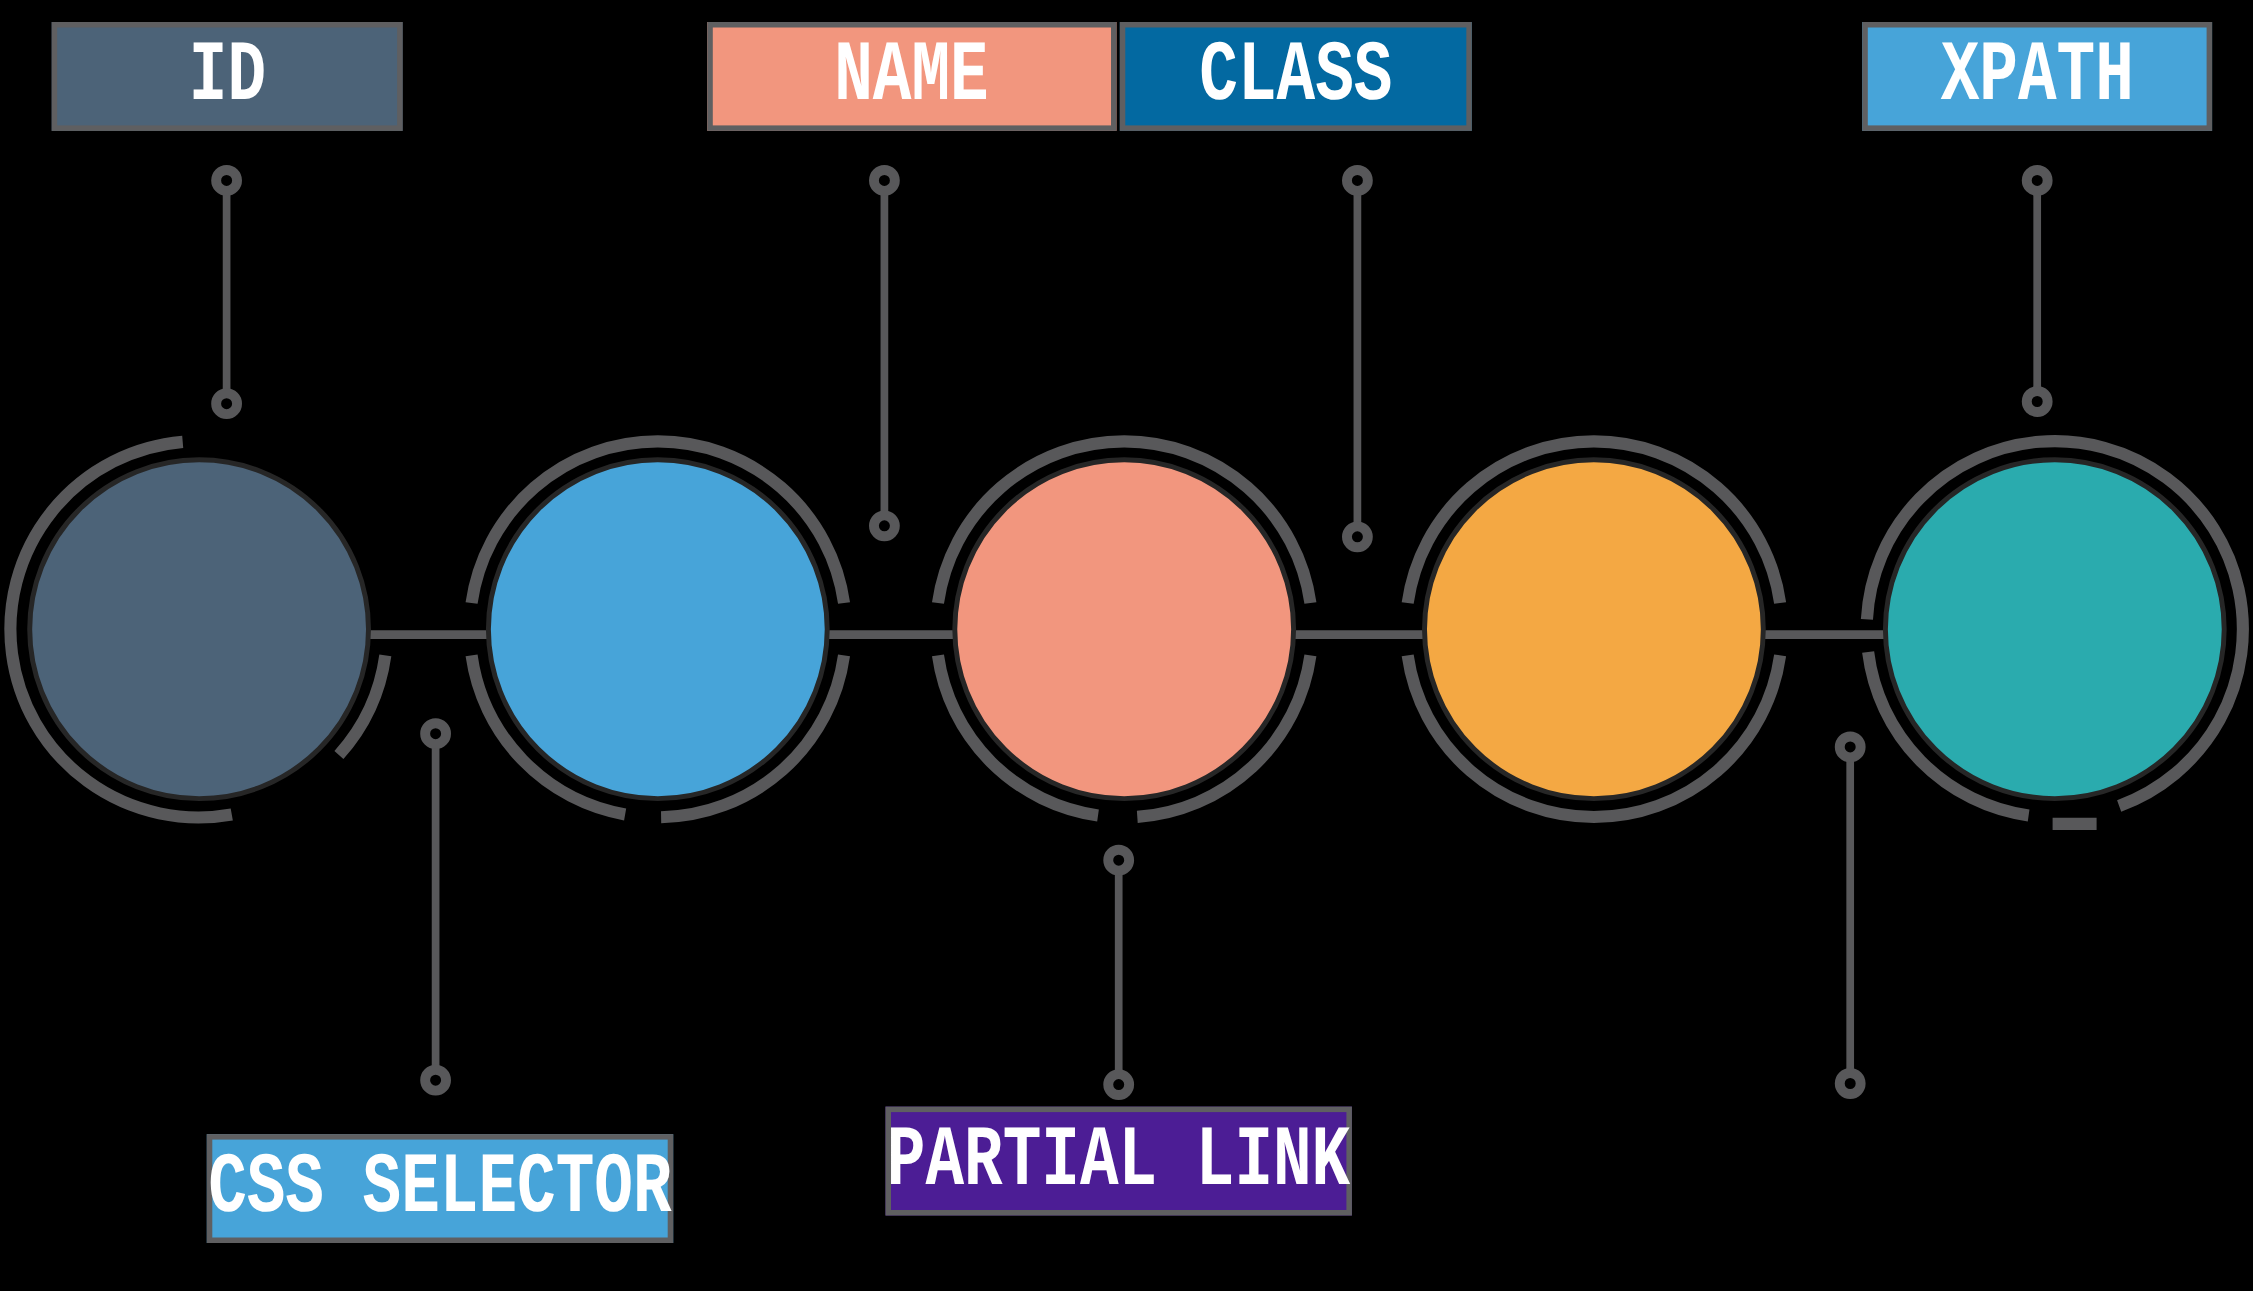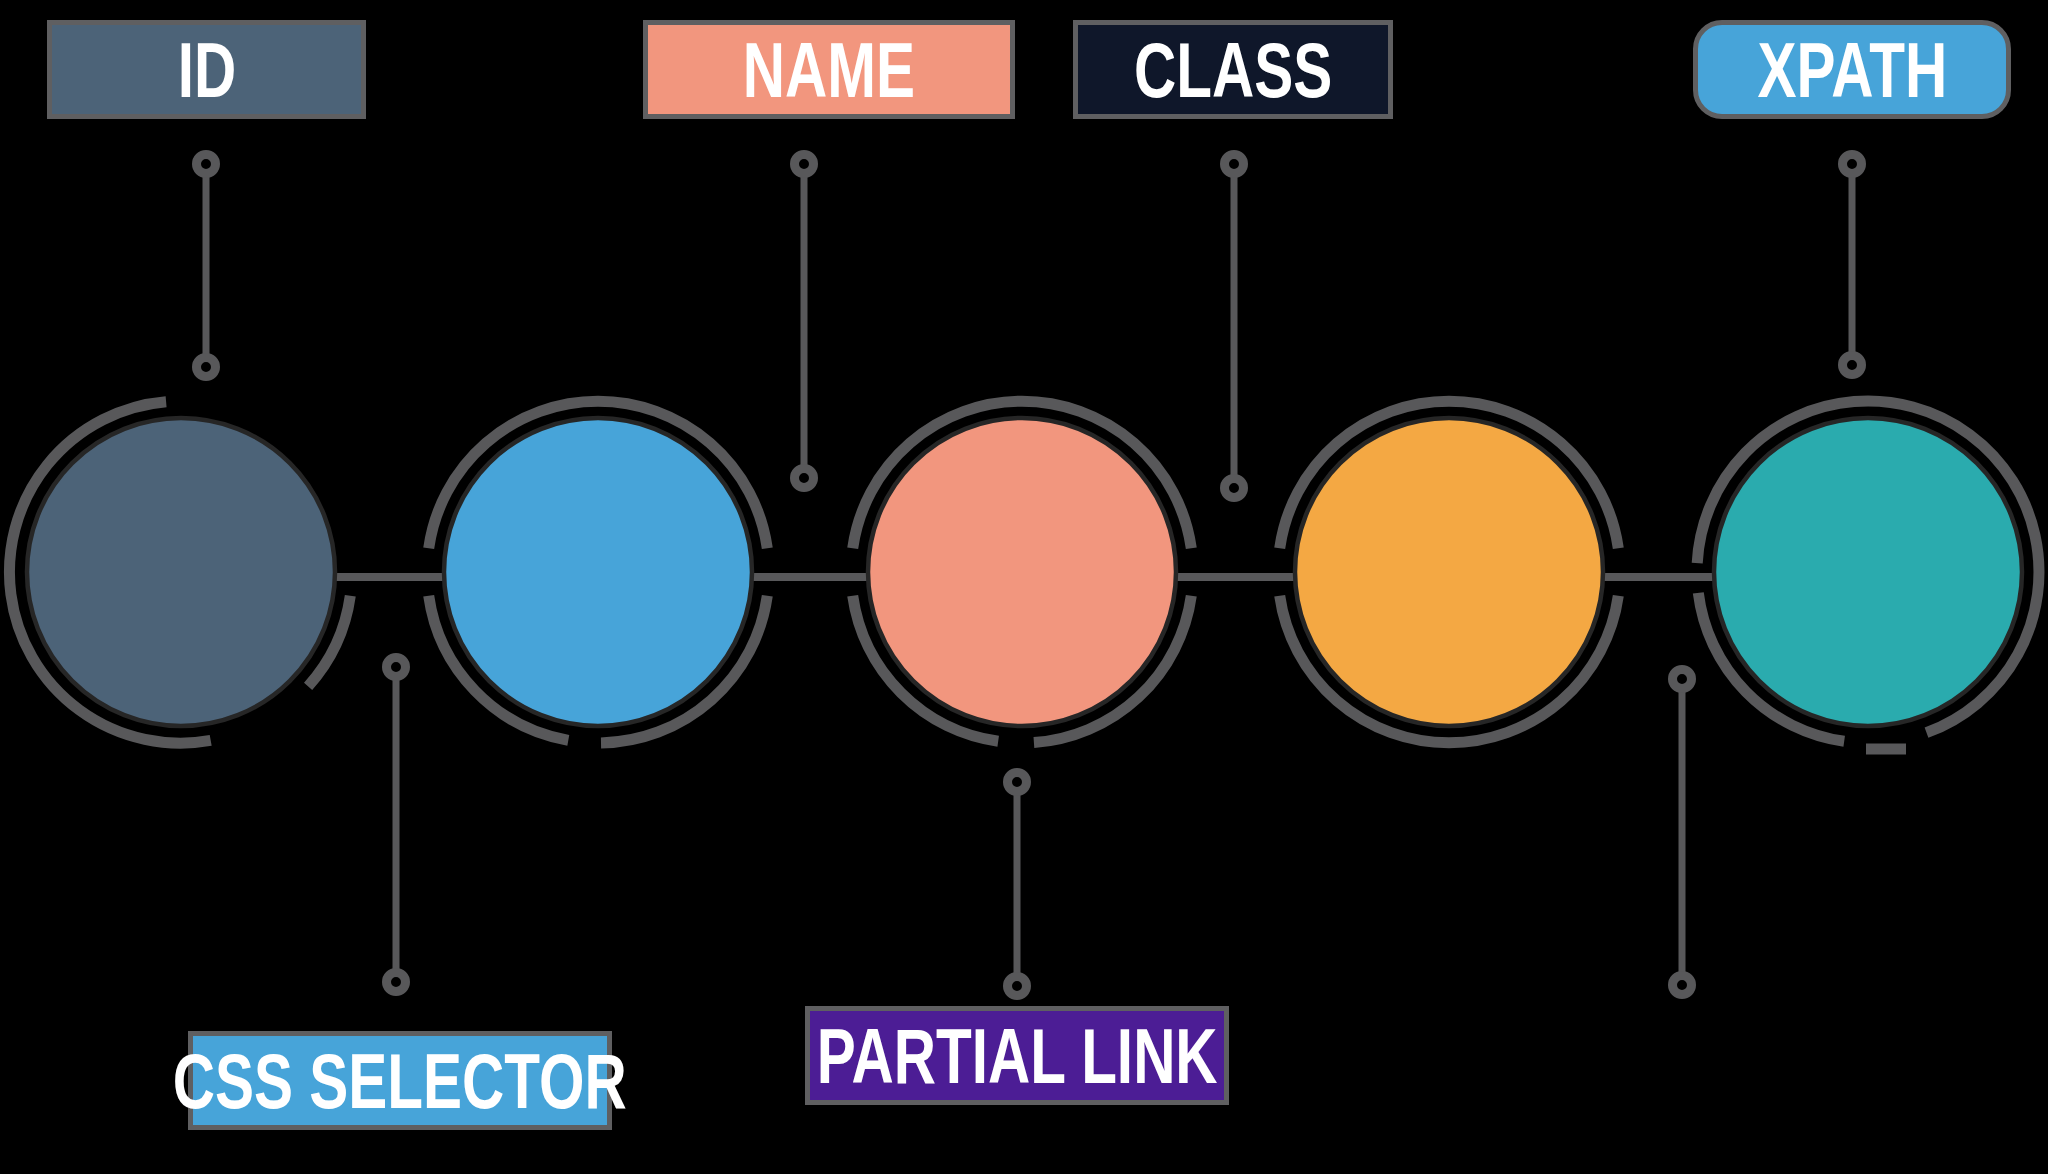--- a/index.html
+++ b/index.html
@@ -17,21 +17,21 @@
   .connector  { stroke: var(--c-line-gray); stroke-width: 8; }
   .stem       { stroke: var(--c-line-gray); stroke-width: 7; }
   .node-ring  { fill: var(--c-background); stroke: var(--c-line-gray); stroke-width: 9; }
   .inner-circle { stroke: var(--c-circle-outline); stroke-width: 4.5; }
 
   .label-box {
     position: absolute;
     height: 99px;
     border: 5px solid var(--c-box-border);
     box-sizing: border-box;
-    display: flex; align-items: center; justify-content: center;
+    display: flex; align-items: center; justify-content: center; font-family: Liberation Mono, monospace;
   }
   .label-box span {
     display: inline-block;
     color: var(--c-label-text);
     font-weight: 700;
     font-size: 78px;
     line-height: 1;
     white-space: nowrap;
     letter-spacing: 0px;
     transform: scaleX(0.75);
@@ -115,24 +115,24 @@
       <circle class="node-ring" cx="1682" cy="985" r="9.5"></circle>
     </g>
   </svg>
 
   <div class="label-box" style="left: 47px; top: 20px; width: 319px; background: rgb(76, 99, 120);">
     <span>ID</span>
   </div>
   <div class="label-box" style="left: 643px; top: 20px; width: 372px; background: rgb(242, 150, 126);">
     <span>NAME</span>
   </div>
-  <div class="label-box" style="left: 1073px; top: 20px; width: 320px; background: #0f172a;">
+  <div class="label-box" style="left: 1018px; top: 20px; width: 320px; background: #0369a1;">
     <span>CLASS</span>
   </div>
-  <div class="label-box" style="left: 1693px; top: 20px; width: 318px; background: rgb(71, 164, 217); border-radius: 29px;">
+  <div class="label-box" style="left: 1693px; top: 20px; width: 318px; background: rgb(71, 164, 217);">
     <span>XPATH</span>
   </div>
 
   <div class="label-box" style="left: 188px; top: 1031px; width: 424px; background: rgb(71, 164, 217);">
     <span>CSS SELECTOR</span>
   </div>
   <div class="label-box" style="left: 805px; top: 1006px; width: 424px; background: #4c1d95;">
     <span>PARTIAL LINK</span>
   </div>
 

